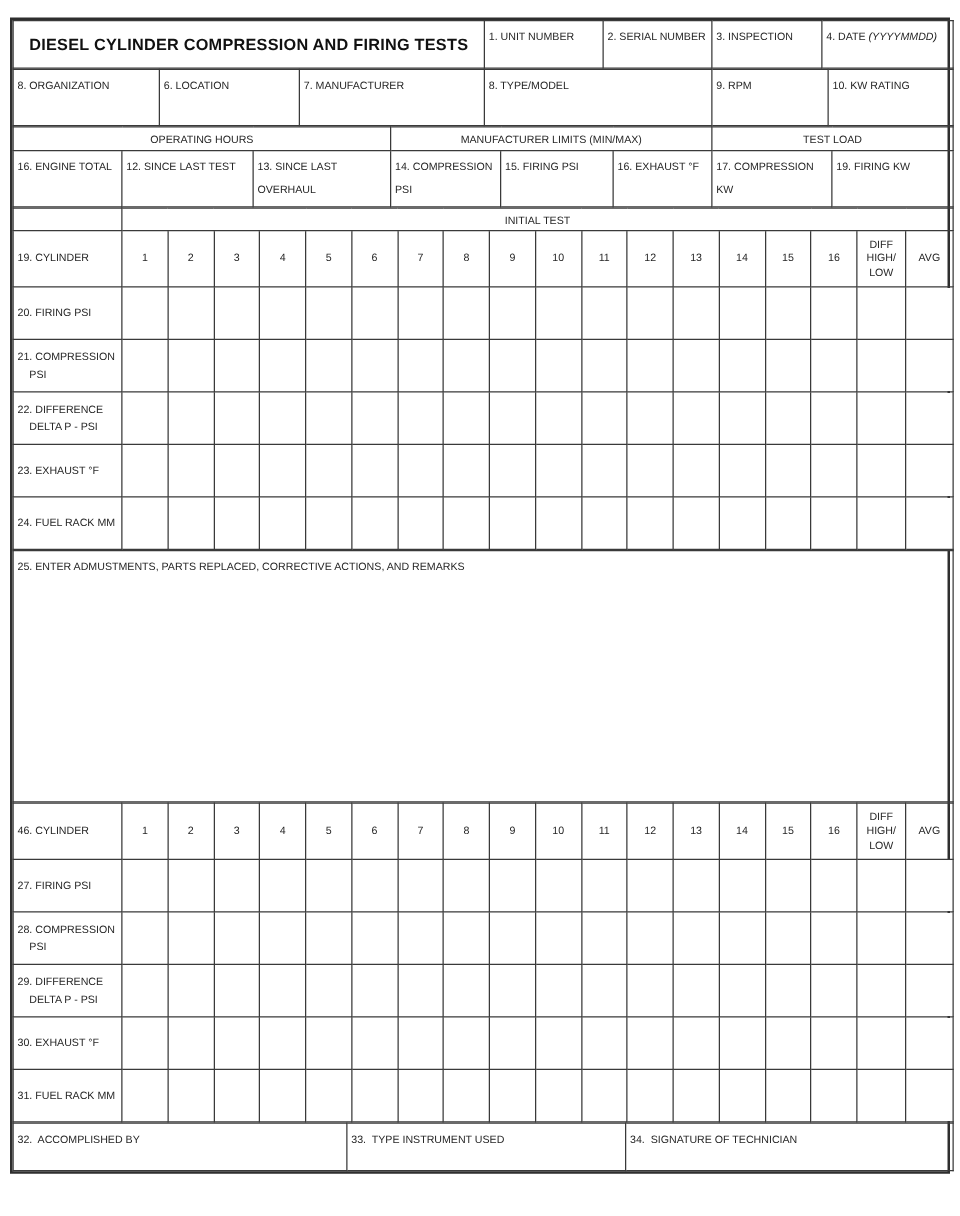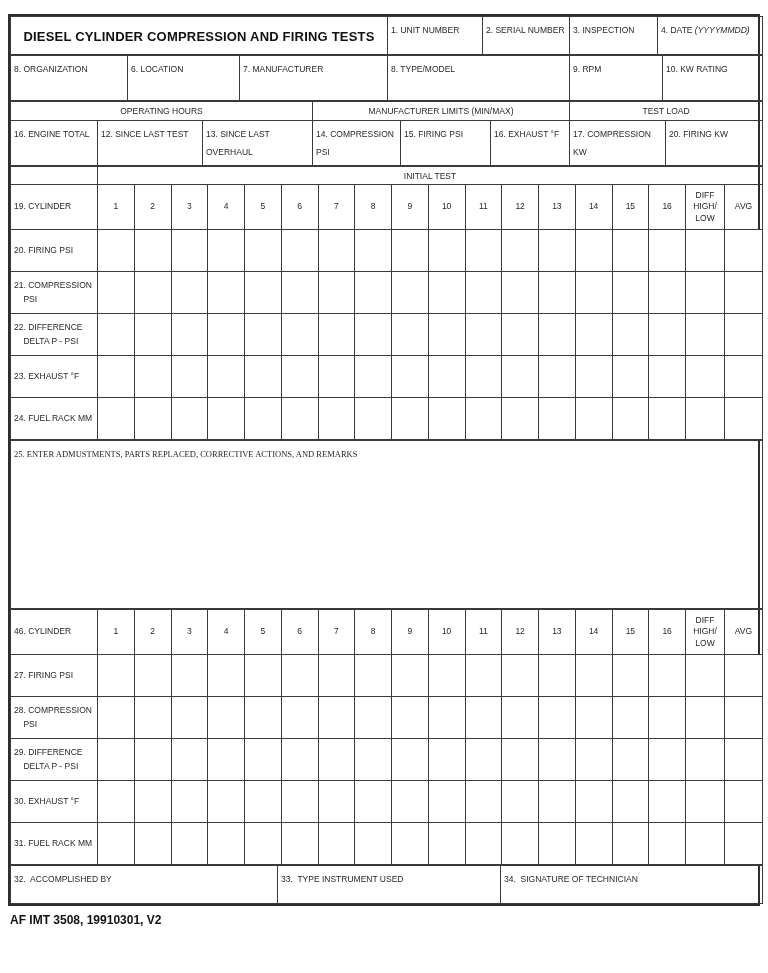--- a/index.html
+++ b/index.html
@@ -19,21 +19,21 @@
   .rl { font-size: 8.5px; vertical-align: middle; white-space: pre-line; line-height: 1.6; }
   .cell { background: #fff; }
   .remarks { vertical-align: top; }
   .rowA tr { height: 38px; }
   .rowB tr { height: 45px; }
   .bandhdr { height: 19px; }
   .bandflds { height: 45px; }
   .secthdr { height: 18px; }
   .cylhdr { height: 45px; }
   .datarow { height: 42px; }
-  .remrow { height: 168px; font-family: Liberation Serif, serif; }
+  .remrow { height: 201px; }
   .sigrow { height: 38px; }
   .formnum { margin: 7px 0 0 2px; font-size: 12px; font-weight: bold; color: #111; }
 </style>
 </head>
 <body>
 
 <div class="page">
   <div class="formbox">
 
     <table class="rowA">
@@ -116,21 +116,21 @@
         <td class="grp" colspan="2">TEST LOAD</td>
       </tr>
       <tr class="bandflds">
         <td class="f"><span class="lbl">16. ENGINE TOTAL</span></td>
         <td class="f"><span class="lbl">12. SINCE LAST TEST</span></td>
         <td class="f"><span class="lbl">13. SINCE LAST OVERHAUL</span></td>
         <td class="f"><span class="lbl">14. COMPRESSION PSI</span></td>
         <td class="f"><span class="lbl">15. FIRING PSI</span></td>
         <td class="f"><span class="lbl">16. EXHAUST °F</span></td>
         <td class="f"><span class="lbl">17. COMPRESSION KW</span></td>
-        <td class="f"><span class="lbl">20. FIRING KW</span></td>
+        <td class="f"><span class="lbl">19. FIRING KW</span></td>
       </tr>
     </tbody>
       </table>
 
     <table>
       <colgroup>
         <col style="width:87px">
         <col style="width:36.75px">
           <col style="width:36.75px">
           <col style="width:36.75px">
@@ -475,14 +475,13 @@
         </td>
         <td class="f">
           <span class="lbl">34.&nbsp; SIGNATURE OF TECHNICIAN</span>
         </td>
       </tr>
     </tbody>
       </table>
 
   </div>
 
-  <div class="formnum">AF IMT 3508, 19910301, V2</div>
 </div>
 
 </body></html>

